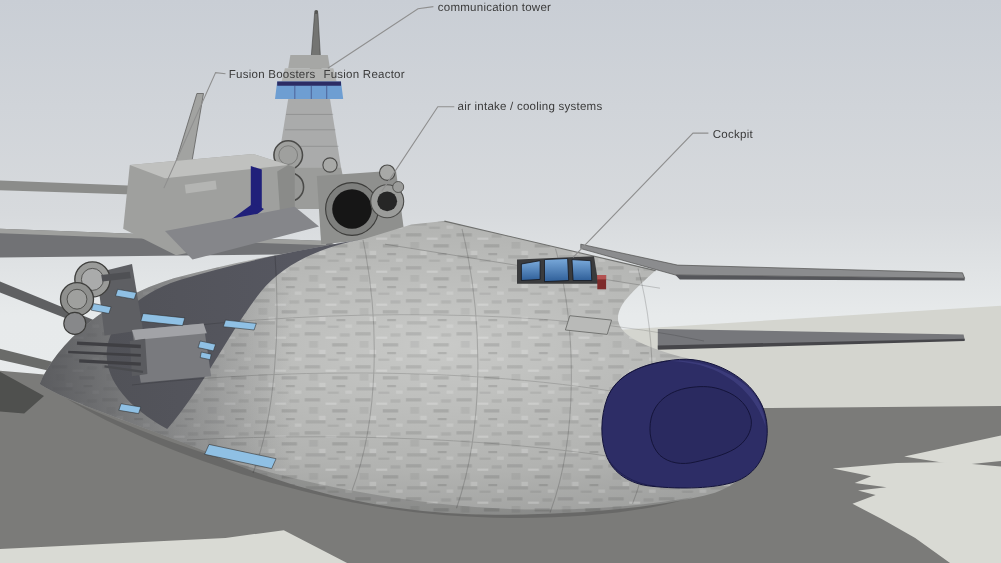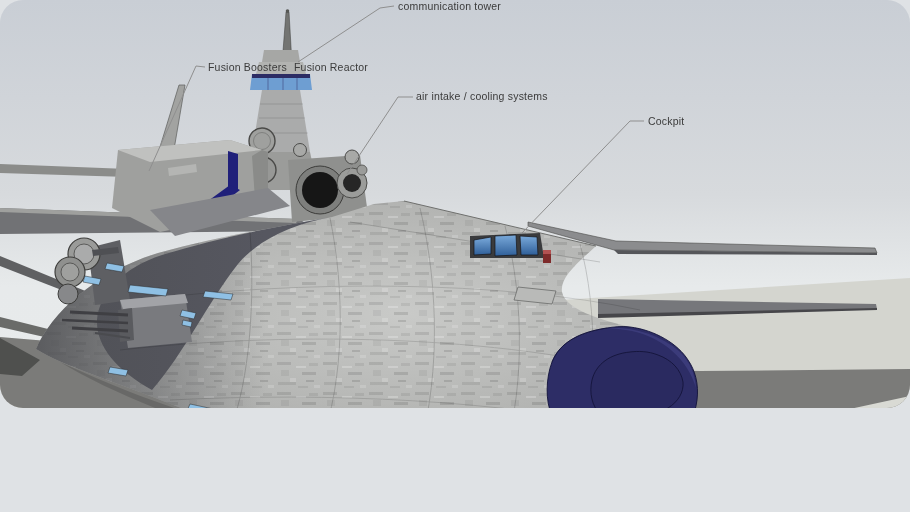--- a/index.html
+++ b/index.html
@@ -1,16 +1,16 @@
 <!DOCTYPE html>
 <html><head>
 <meta charset="utf-8">
 <style>
   html,body{margin:0;padding:0;background:#dfe2e5;}
-  .stage{position:relative;width:910px;height:408px;overflow:hidden;font-family:"Liberation Sans",sans-serif;border-radius:23px;}
+  .stage{position:relative;width:910px;height:512px;overflow:hidden;font-family:"Liberation Sans",sans-serif;}
   svg{display:block;}
   svg text{font-family:"Liberation Sans",sans-serif;font-size:10.5px;letter-spacing:.2px;}
 </style>
 </head>
 <body>
 
 <div class="stage">
 <svg width="910" height="512" viewBox="0 0 910 512">
   <defs>
     <linearGradient id="sky" x1="0" y1="0" x2="0" y2="1">

